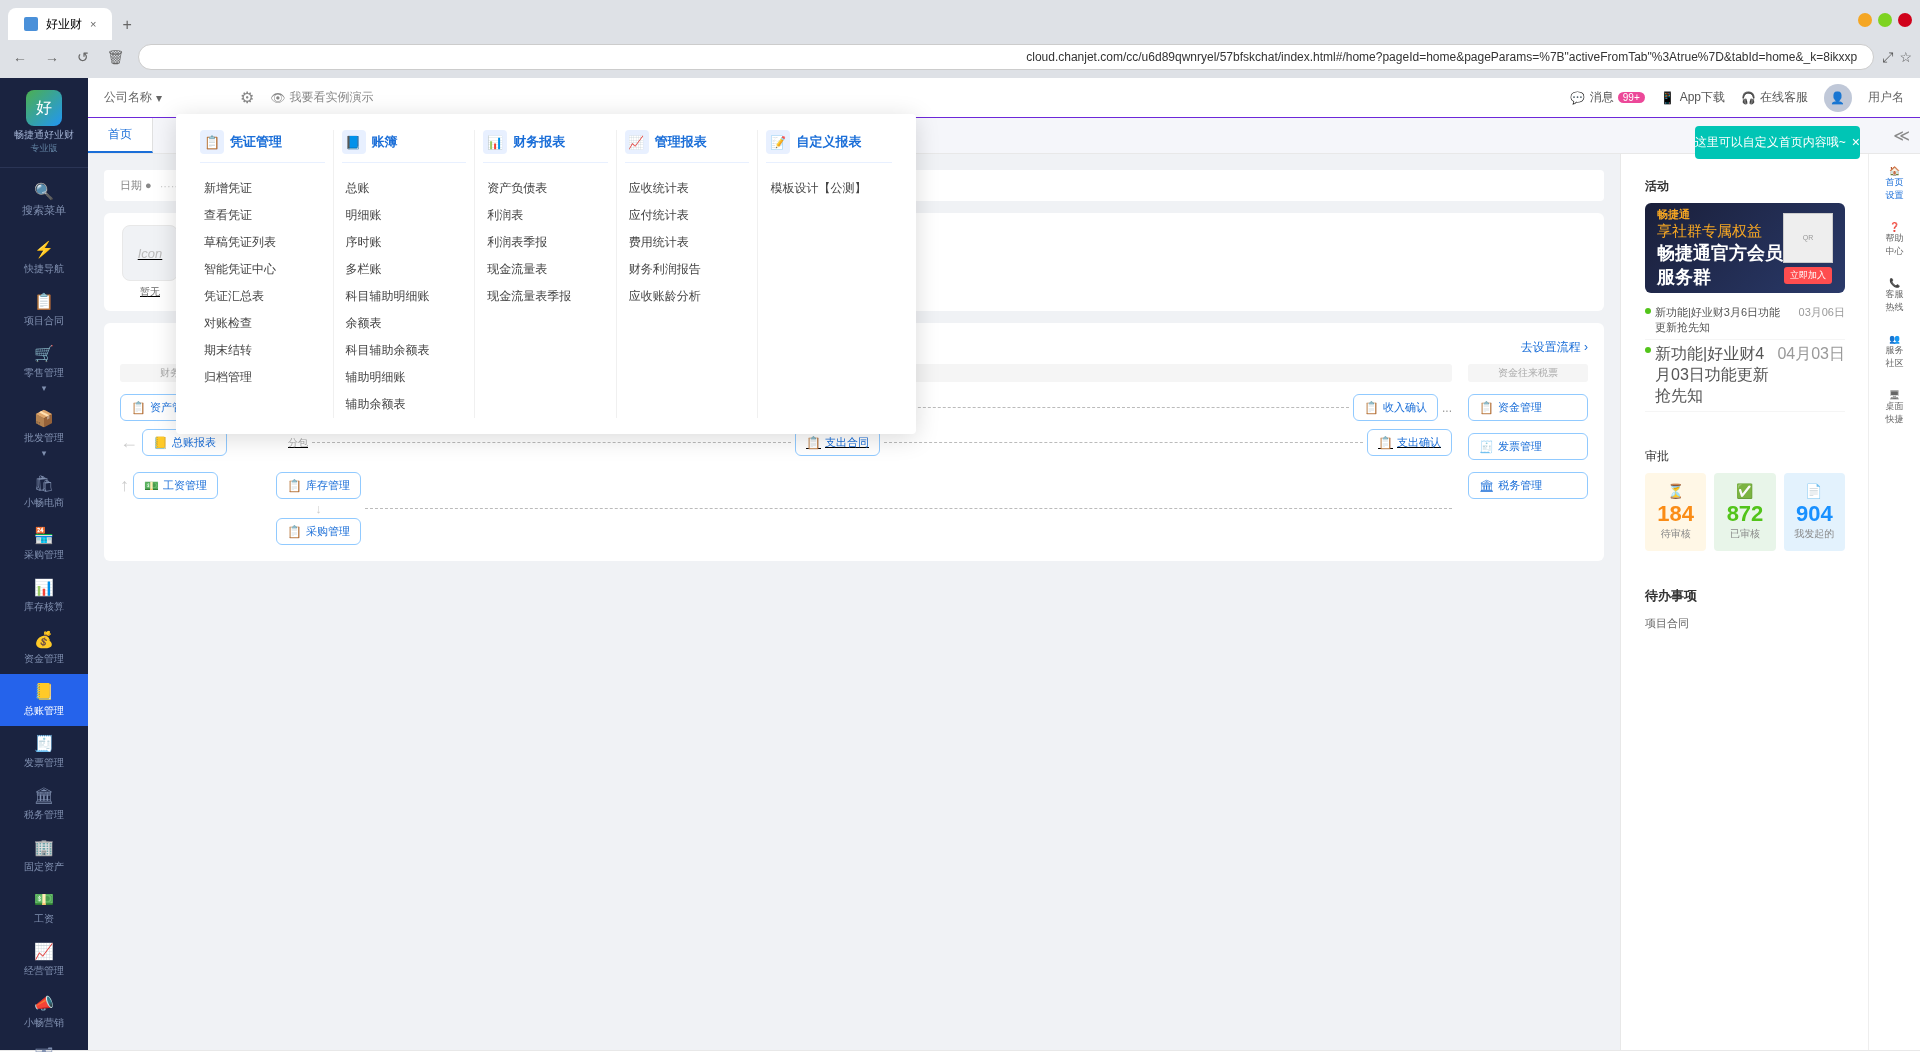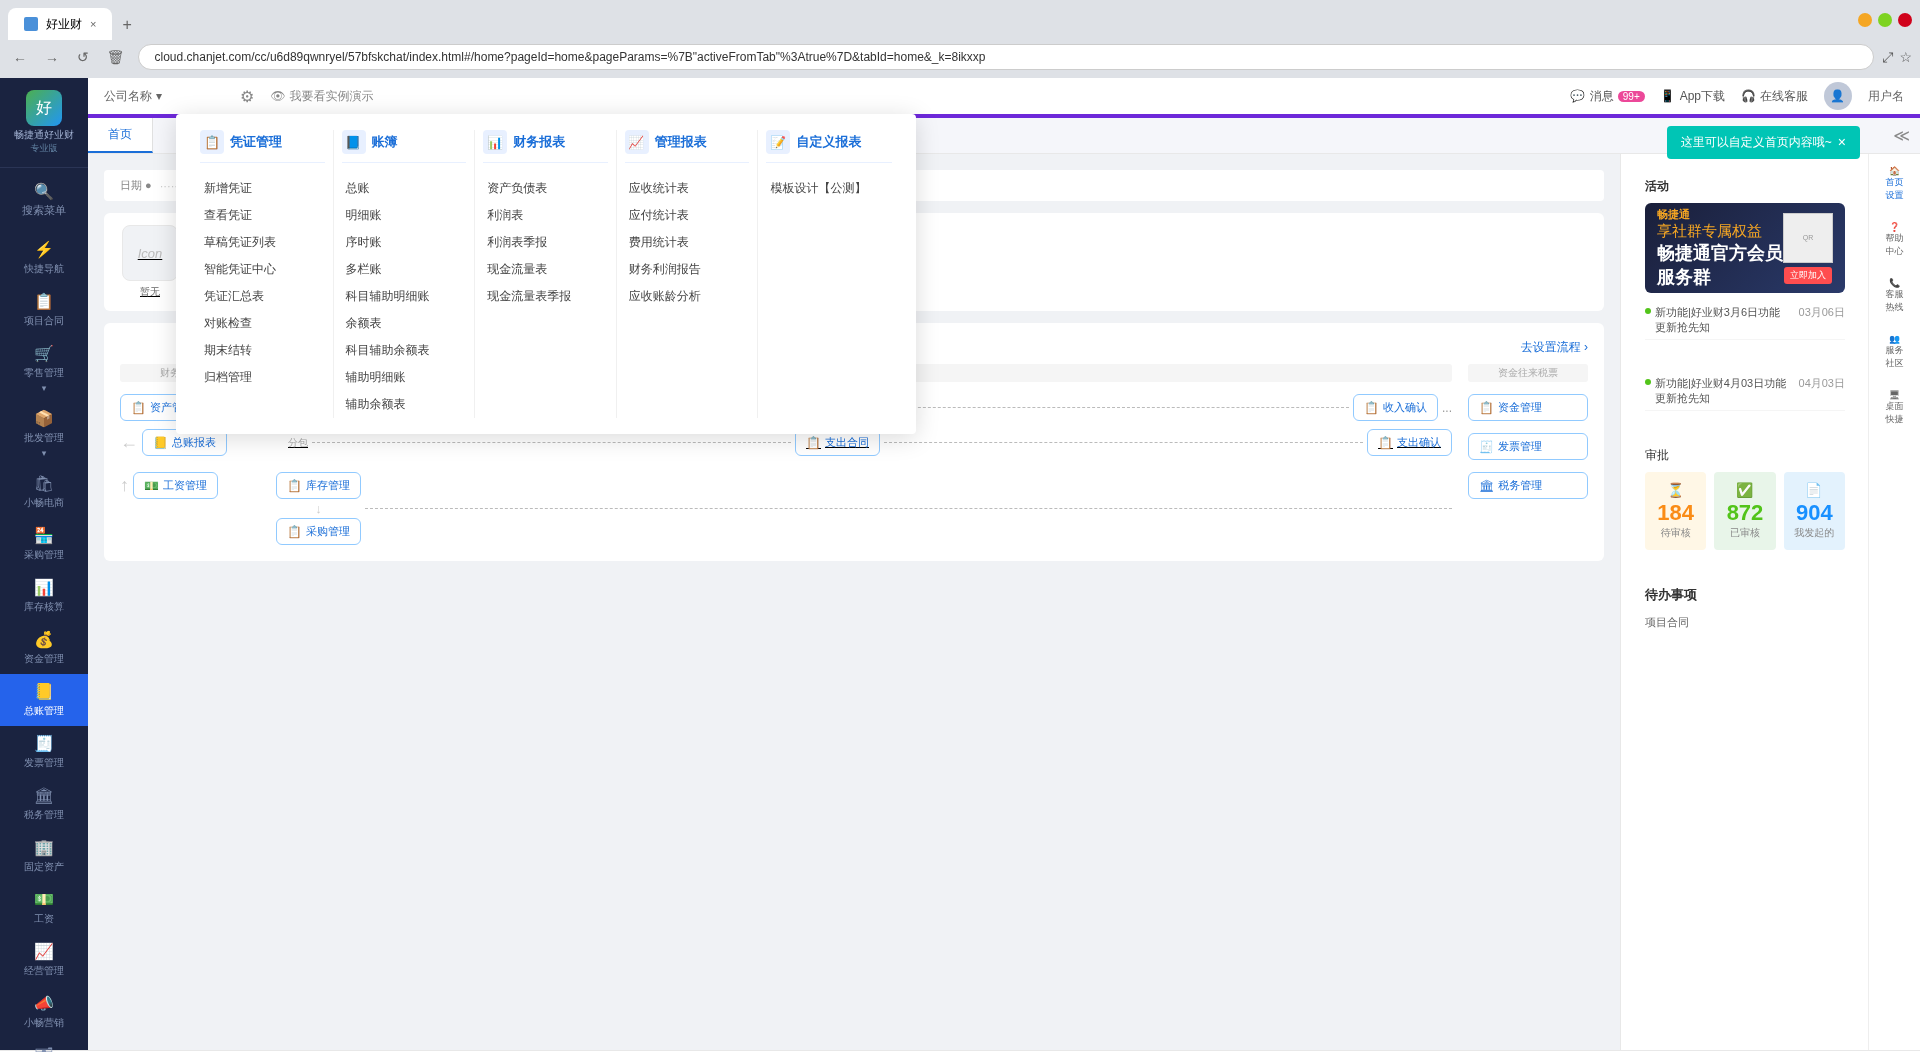--- a/index.html
+++ b/index.html
@@ -15,41 +15,41 @@
     .browser-controls { display: flex; align-items: center; gap: 6px; margin-left: auto; }
     .browser-ctrl-btn { width: 14px; height: 14px; border-radius: 50%; border: none; cursor: pointer; }
     .btn-minimize { background: #f5a623; }
     .btn-maximize { background: #7ed321; }
     .btn-close { background: #d0021b; }
 
     .browser-address-bar { background: #dee1e6; padding: 4px 8px 8px; display: flex; align-items: center; gap: 8px; }
     .nav-btn { background: none; border: none; color: #666; cursor: pointer; font-size: 14px; padding: 2px 5px; }
     .nav-btn:disabled { color: #aaa; cursor: default; }
     .address-bar { flex: 1; background: white; border: 1px solid #ccc; border-radius: 20px; padding: 5px 16px; font-size: 12px; color: #333; display: flex; align-items: center; }
-    .address-bar span { flex: 1; overflow: hidden; text-overflow: ellipsis; white-space: nowrap; }
+    .address-bar span { flex: 1; overflow: hidden; text-overflow: ellipsis; white-space: nowrap; text-align: right; }
     .browser-action-btns { display: flex; gap: 6px; font-size: 14px; color: #555; }
 
     
     .app-container { display: flex; height: calc(1052px - 40px - 40px); }
 
     
     .sidebar { width: 88px; background: #1a2340; display: flex; flex-direction: column; align-items: center; padding-top: 0; flex-shrink: 0; }
     .sidebar-logo { width: 100%; padding: 12px 8px; background: #1a2340; display: flex; flex-direction: column; align-items: center; color: white; font-size: 11px; border-bottom: 1px solid #2a3455; }
     .logo-icon { width: 36px; height: 36px; background: linear-gradient(135deg, #4CAF50, #2196F3); border-radius: 8px; display: flex; align-items: center; justify-content: center; color: white; font-size: 16px; margin-bottom: 2px; }
     .logo-text { color: #a0b0d0; font-size: 10px; }
     .logo-edition { color: #6080a0; font-size: 9px; }
     .sidebar-search { width: 100%; padding: 8px 6px; }
     .sidebar-search-btn { width: 100%; background: none; border: none; color: #8090b0; cursor: pointer; font-size: 11px; display: flex; flex-direction: column; align-items: center; gap: 2px; padding: 6px 2px; }
     .sidebar-search-btn span.icon { font-size: 16px; }
     .sidebar-item { width: 100%; padding: 8px 4px; display: flex; flex-direction: column; align-items: center; gap: 3px; cursor: pointer; color: #8090b0; font-size: 10px; text-align: center; }
     .sidebar-item.active { background: #2563eb; color: white; }
     .sidebar-item .item-icon { font-size: 16px; }
 
     
-    .topbar { background: white; height: 40px; display: flex; align-items: center; padding: 0 16px; gap: 16px; border-bottom: 4px solid #6d28d9; box-shadow: 0 1px 4px rgba(0,0,0,0.05); }
+    .topbar { background: white; height: 40px; display: flex; align-items: center; padding: 0 16px; gap: 16px; border-bottom: 1px solid #6d28d9; box-shadow: 0 1px 4px rgba(0,0,0,0.05); }
     .topbar-company { display: flex; align-items: center; gap: 4px; font-size: 12px; color: #666; cursor: pointer; min-width: 120px; }
     .topbar-settings-icon { color: #888; cursor: pointer; font-size: 16px; }
     .topbar-demo { color: #888; font-size: 12px; cursor: pointer; display: flex; align-items: center; gap: 4px; }
     .topbar-right { margin-left: auto; display: flex; align-items: center; gap: 16px; }
     .topbar-btn { display: flex; align-items: center; gap: 4px; font-size: 12px; color: #555; cursor: pointer; }
     .badge { background: #ec4899; color: white; border-radius: 10px; padding: 0 5px; font-size: 10px; min-width: 18px; text-align: center; }
     .topbar-avatar { width: 28px; height: 28px; background: #c0c8d8; border-radius: 50%; display: flex; align-items: center; justify-content: center; color: #555; font-size: 12px; }
 
     
     .main-content { flex: 1; display: flex; flex-direction: column; overflow: hidden; position: relative; }
@@ -104,21 +104,21 @@
     .approval-num.submitted { color: #1890ff; }
     .approval-label { font-size: 10px; color: #888; }
     .approval-icon { font-size: 14px; margin-bottom: 2px; }
 
     
     .pending-section { background: white; border-radius: 6px; padding: 12px; }
     .pending-title { font-size: 13px; font-weight: 600; color: #333; margin-bottom: 8px; }
     .pending-item { display: flex; justify-content: space-between; font-size: 11px; color: #666; padding: 3px 0; }
 
     
-    .customize-banner { position: absolute; top: 50px; right: 60px; background: #00c5b5; color: white; padding: 8px 14px; border-radius: 4px; font-size: 12px; display: flex; align-items: flex-start; gap: 6px; z-index: 20; }
+    .customize-banner { position: absolute; top: 50px; right: 60px; background: #00c5b5; color: white; padding: 8px 0; border-radius: 4px; font-size: 12px; display: flex; align-items: flex-start; gap: 6px; z-index: 20; }
     .customize-banner .close-btn { cursor: pointer; font-size: 14px; }
     .flow-box { background: white; border: 1.5px solid #91caff; border-radius: 6px; padding: 5px 10px; font-size: 11px; color: #1a6ed8; display: flex; align-items: center; gap: 4px; white-space: nowrap; }
 
     
     .bottom-bar { background: white; height: 36px; display: flex; align-items: center; padding: 0 16px; gap: 8px; border-top: 1px solid #e8e8e8; }
   </style>
 </head>
 <body>
 
 <div class="browser-chrome">
@@ -473,21 +473,21 @@
                 <div style="background:#ff4d4f;color:white;font-size:9px;padding:2px 6px;border-radius:3px;cursor:pointer;">立即加入</div>
               </div>
             </div>
 
             <div>
               <div class="activity-item" style="display:flex;justify-content:space-between;padding:4px 0;font-size:11px;color:#555;cursor:pointer;">
                 <span style="width:6px;height:6px;border-radius:50%;background:#52c41a;display:inline-block;margin-right:4px;margin-top:3px;flex-shrink:0;"></span>
                 <span style="flex:1;">新功能|好业财3月6日功能更新抢先知</span>
                 <span style="color:#999;flex-shrink:0;margin-left:8px;">03月06日</span>
               </div>
-              <div class="activity-item" style="display:flex;justify-content:center;padding:4px 0;font-size:11px;color:#555;cursor:pointer;margin-top:32px;">
+              <div class="activity-item" style="display:flex;justify-content:center;padding:4px 0;font-size:16px;color:#555;cursor:pointer;">
                 <span style="width:6px;height:6px;border-radius:50%;background:#52c41a;display:inline-block;margin-right:4px;margin-top:3px;flex-shrink:0;"></span>
                 <span style="flex:1;">新功能|好业财4月03日功能更新抢先知</span>
                 <span style="color:#999;flex-shrink:0;margin-left:8px;">04月03日</span>
               </div>
             </div>
           </div>
 
           <div class="approval-section">
             <div style="font-size:12px;font-weight:400;color:#333;margin-bottom:8px;">审批</div>
             <div class="approval-cards">

